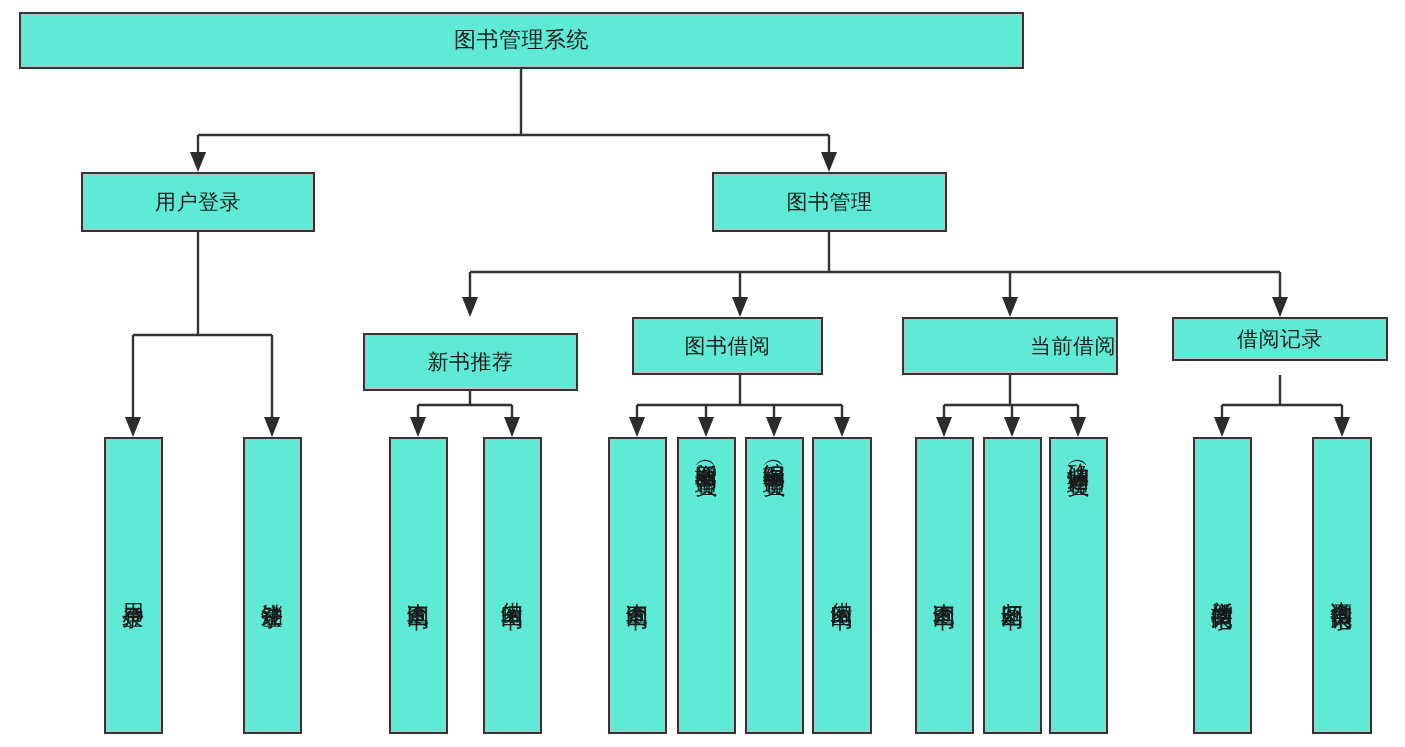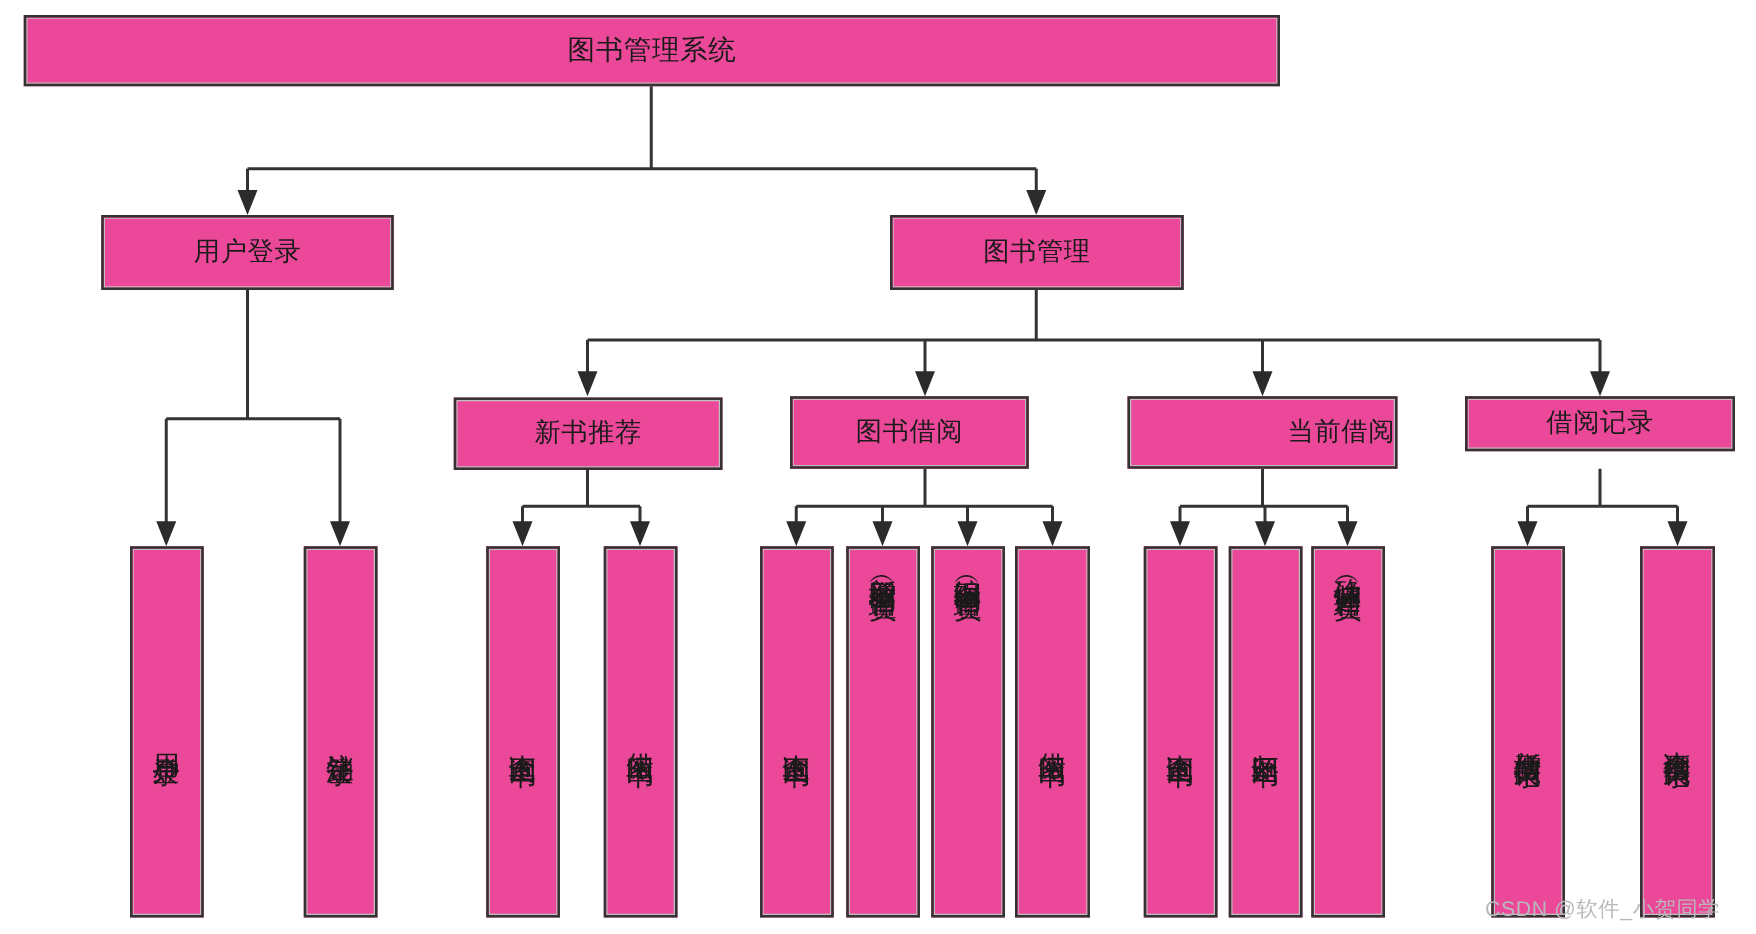--- a/index.html
+++ b/index.html
@@ -22,21 +22,21 @@
     position: absolute;
     left: 0;
     top: 0;
     width: 1405px;
     height: 747px;
     pointer-events: none;
   }
   .node {
     position: absolute;
     box-sizing: border-box;
-    background: #ec4899;
+    background: #5eead4;
     border: 2px solid #333333;
     box-shadow: 1px 1px 0 0 #bfbfbf inset, -1px -1px 0 0 #bfbfbf inset;
     display: flex;
     align-items: center;
     justify-content: center;
     color: #1a1a1a;
     z-index: 2;
   }
   .node-label {
     display: block;
@@ -142,21 +142,21 @@
   <div id="nodes-layer">
       <div class="node horizontal root" style="left: 19px; top: 12px; width: 1005px; height: 57px;">
         <span class="node-label">图书管理系统</span>
       </div>
       <div class="node horizontal" style="left: 81px; top: 172px; width: 234px; height: 60px;">
         <span class="node-label">用户登录</span>
       </div>
       <div class="node horizontal" style="left: 712px; top: 172px; width: 235px; height: 60px;">
         <span class="node-label">图书管理</span>
       </div>
-      <div class="node horizontal" style="left: 363px; top: 318px; width: 215px; height: 58px;">
+      <div class="node horizontal" style="left: 363px; top: 333px; width: 215px; height: 58px;">
         <span class="node-label">新书推荐</span>
       </div>
       <div class="node horizontal" style="left: 632px; top: 317px; width: 191px; height: 58px;">
         <span class="node-label">图书借阅</span>
       </div>
       <div class="node horizontal" style="left: 902px; top: 317px; width: 216px; height: 58px; justify-content: flex-end;">
         <span class="node-label">当前借阅</span>
       </div>
       <div class="node horizontal" style="left: 1172px; top: 317px; width: 216px; height: 44px;">
         <span class="node-label">借阅记录</span>
@@ -195,15 +195,14 @@
         <span class="node-label">确认归还（管理员）</span>
       </div>
       <div class="node vertical center" style="left: 1193px; top: 437px; width: 59px; height: 297px;">
         <span class="node-label">新增借阅记录</span>
       </div>
       <div class="node vertical center" style="left: 1312px; top: 437px; width: 60px; height: 297px;">
         <span class="node-label">查询借阅记录</span>
       </div>
     </div>
 
-  <div class="watermark">CSDN @软件_小贺同学</div>
 
 </div>
 
 </body></html>

